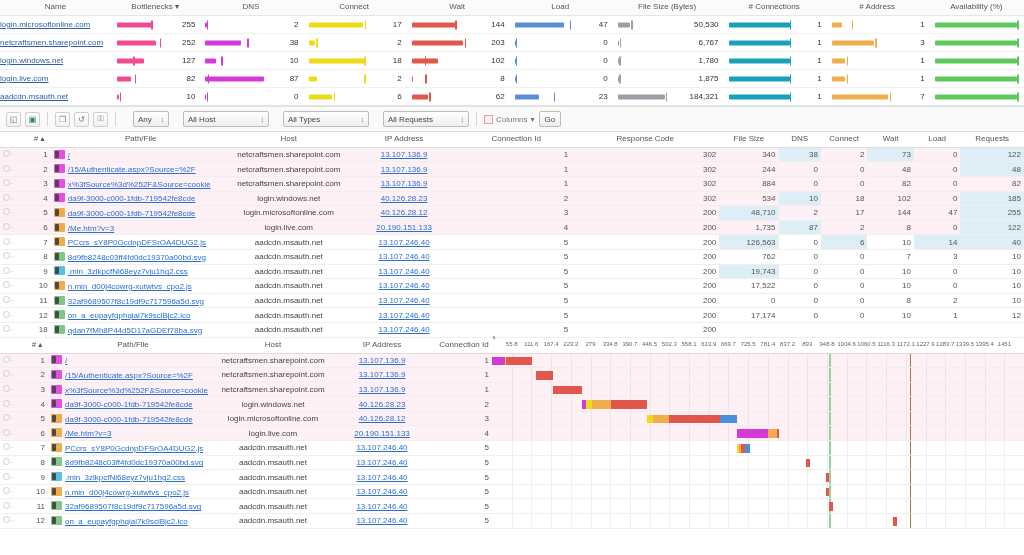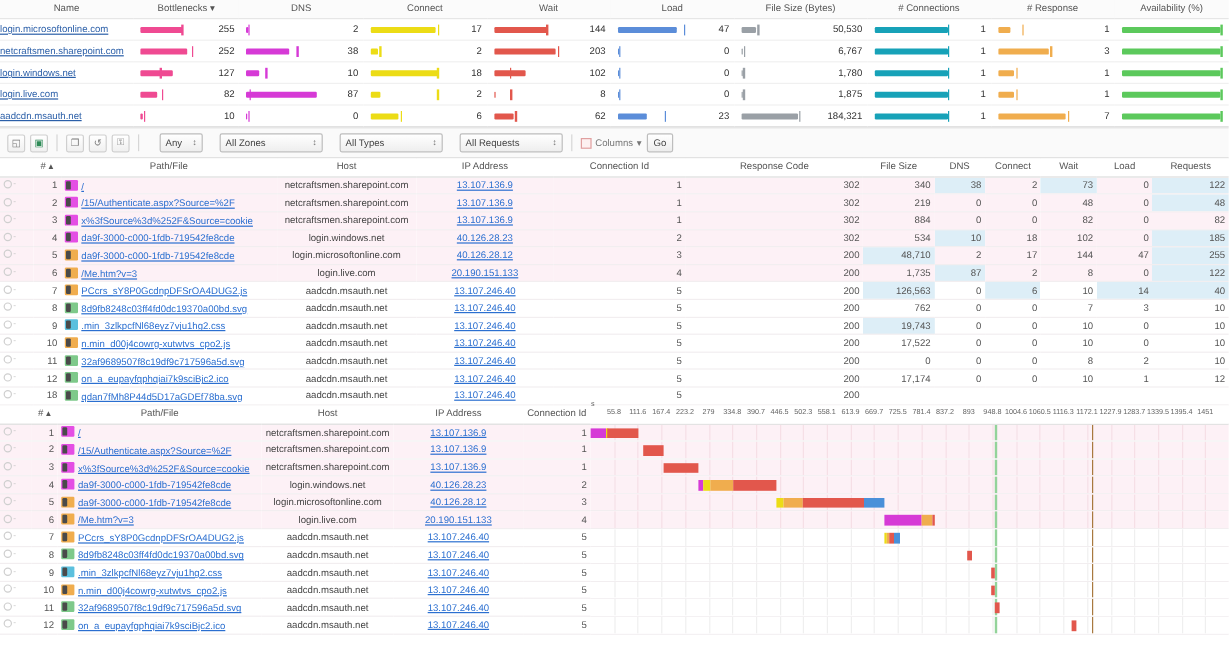--- a/index.html
+++ b/index.html
@@ -182,21 +182,21 @@
     <thead>
         <tr id="summary-head">
           <th class="name-h">Name</th>
           <th class="">Bottlenecks ▾</th>
           <th class="">DNS</th>
           <th class="">Connect</th>
           <th class="">Wait</th>
           <th class="">Load</th>
           <th class="">File Size (Bytes)</th>
           <th class=""># Connections</th>
-          <th class=""># Response</th>
+          <th class=""># Address</th>
           <th class="">Availability (%)</th>
         </tr>
       </thead>
     <tbody id="summary-body">
         <tr>
           <td class="host-cell"><span class="host-link">login.microsoftonline.com</span></td>
           <td>
             <div class="metric">
               <div class="barwrap">
                 <div class="bar" style="background: rgb(239, 74, 146); left: 0px; width: 72%;"></div>
@@ -619,21 +619,21 @@
     <span class="tb-icon">❐</span>
     <span class="tb-icon">↺</span>
     <span class="tb-icon">⚿</span>
     <span class="tb-sep"></span>
     <span style="width:6px"></span>
     <div class="sel any">
       <span>Any</span>
     </div>
     <span style="width:6px"></span>
     <div class="sel wide">
-      <span>All Zones</span>
+      <span>All Host</span>
     </div>
     <span style="width:6px"></span>
     <div class="sel wide">
       <span>All Types</span>
     </div>
     <span style="width:6px"></span>
     <div class="sel wide">
       <span>All Requests</span>
     </div>
     <span class="tb-sep"></span>
@@ -703,21 +703,21 @@
           <td><span class="expander">
               <span class="ring"></span>
               <span>-</span>
             </span></td>
           <td class="c-num">2</td>
           <td class="c-left"><span class="ficon" style="background: rgb(228, 78, 228);"></span><span class="link">/15/Authenticate.aspx?Source=%2F</span></td>
           <td class="c-ctr host-t">netcraftsmen.sharepoint.com</td>
           <td class="c-ctr"><span class="ip">13.107.136.9</span></td>
           <td class="c-num">1</td>
           <td class="c-num">302</td>
-          <td class="c-num">219</td>
+          <td class="c-num">244</td>
           <td class="c-num">0</td>
           <td class="c-num">0</td>
           <td class="c-num">48</td>
           <td class="c-num">0</td>
           <td class="c-num cell-hl">48</td>
         </tr>
         <tr class="pinkrow">
           <td><span class="expander">
               <span class="ring"></span>
               <span>-</span>

